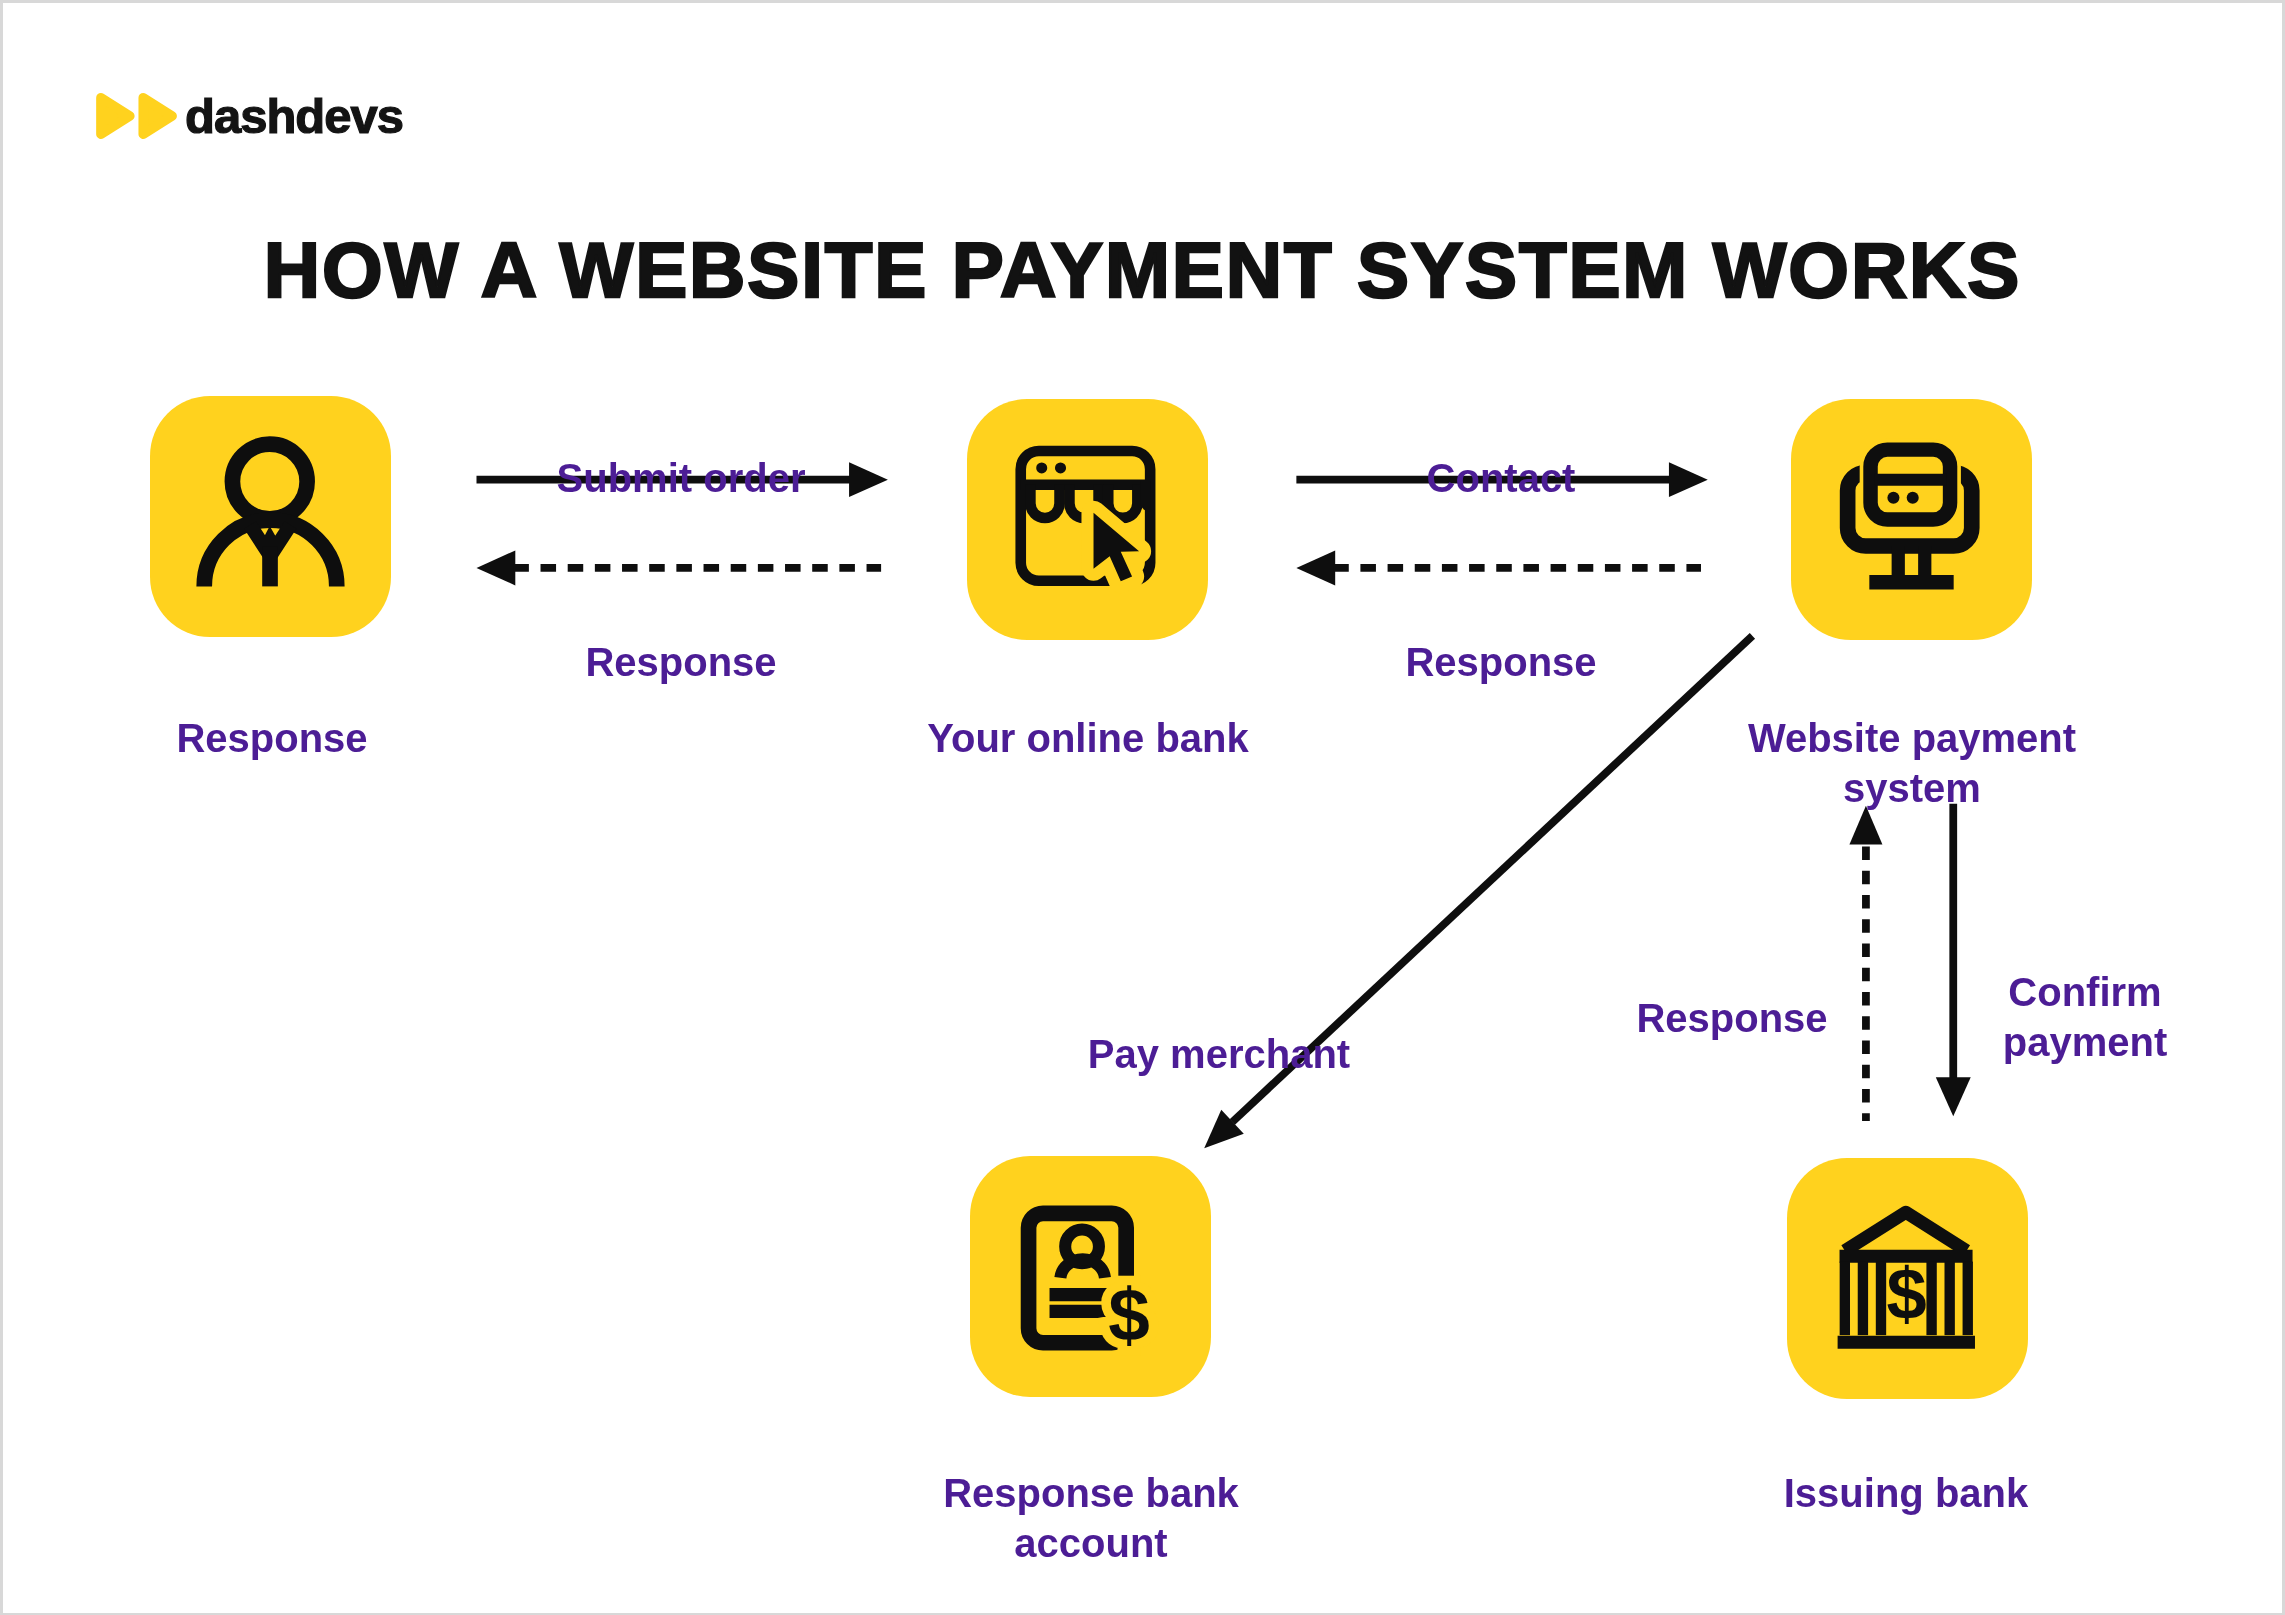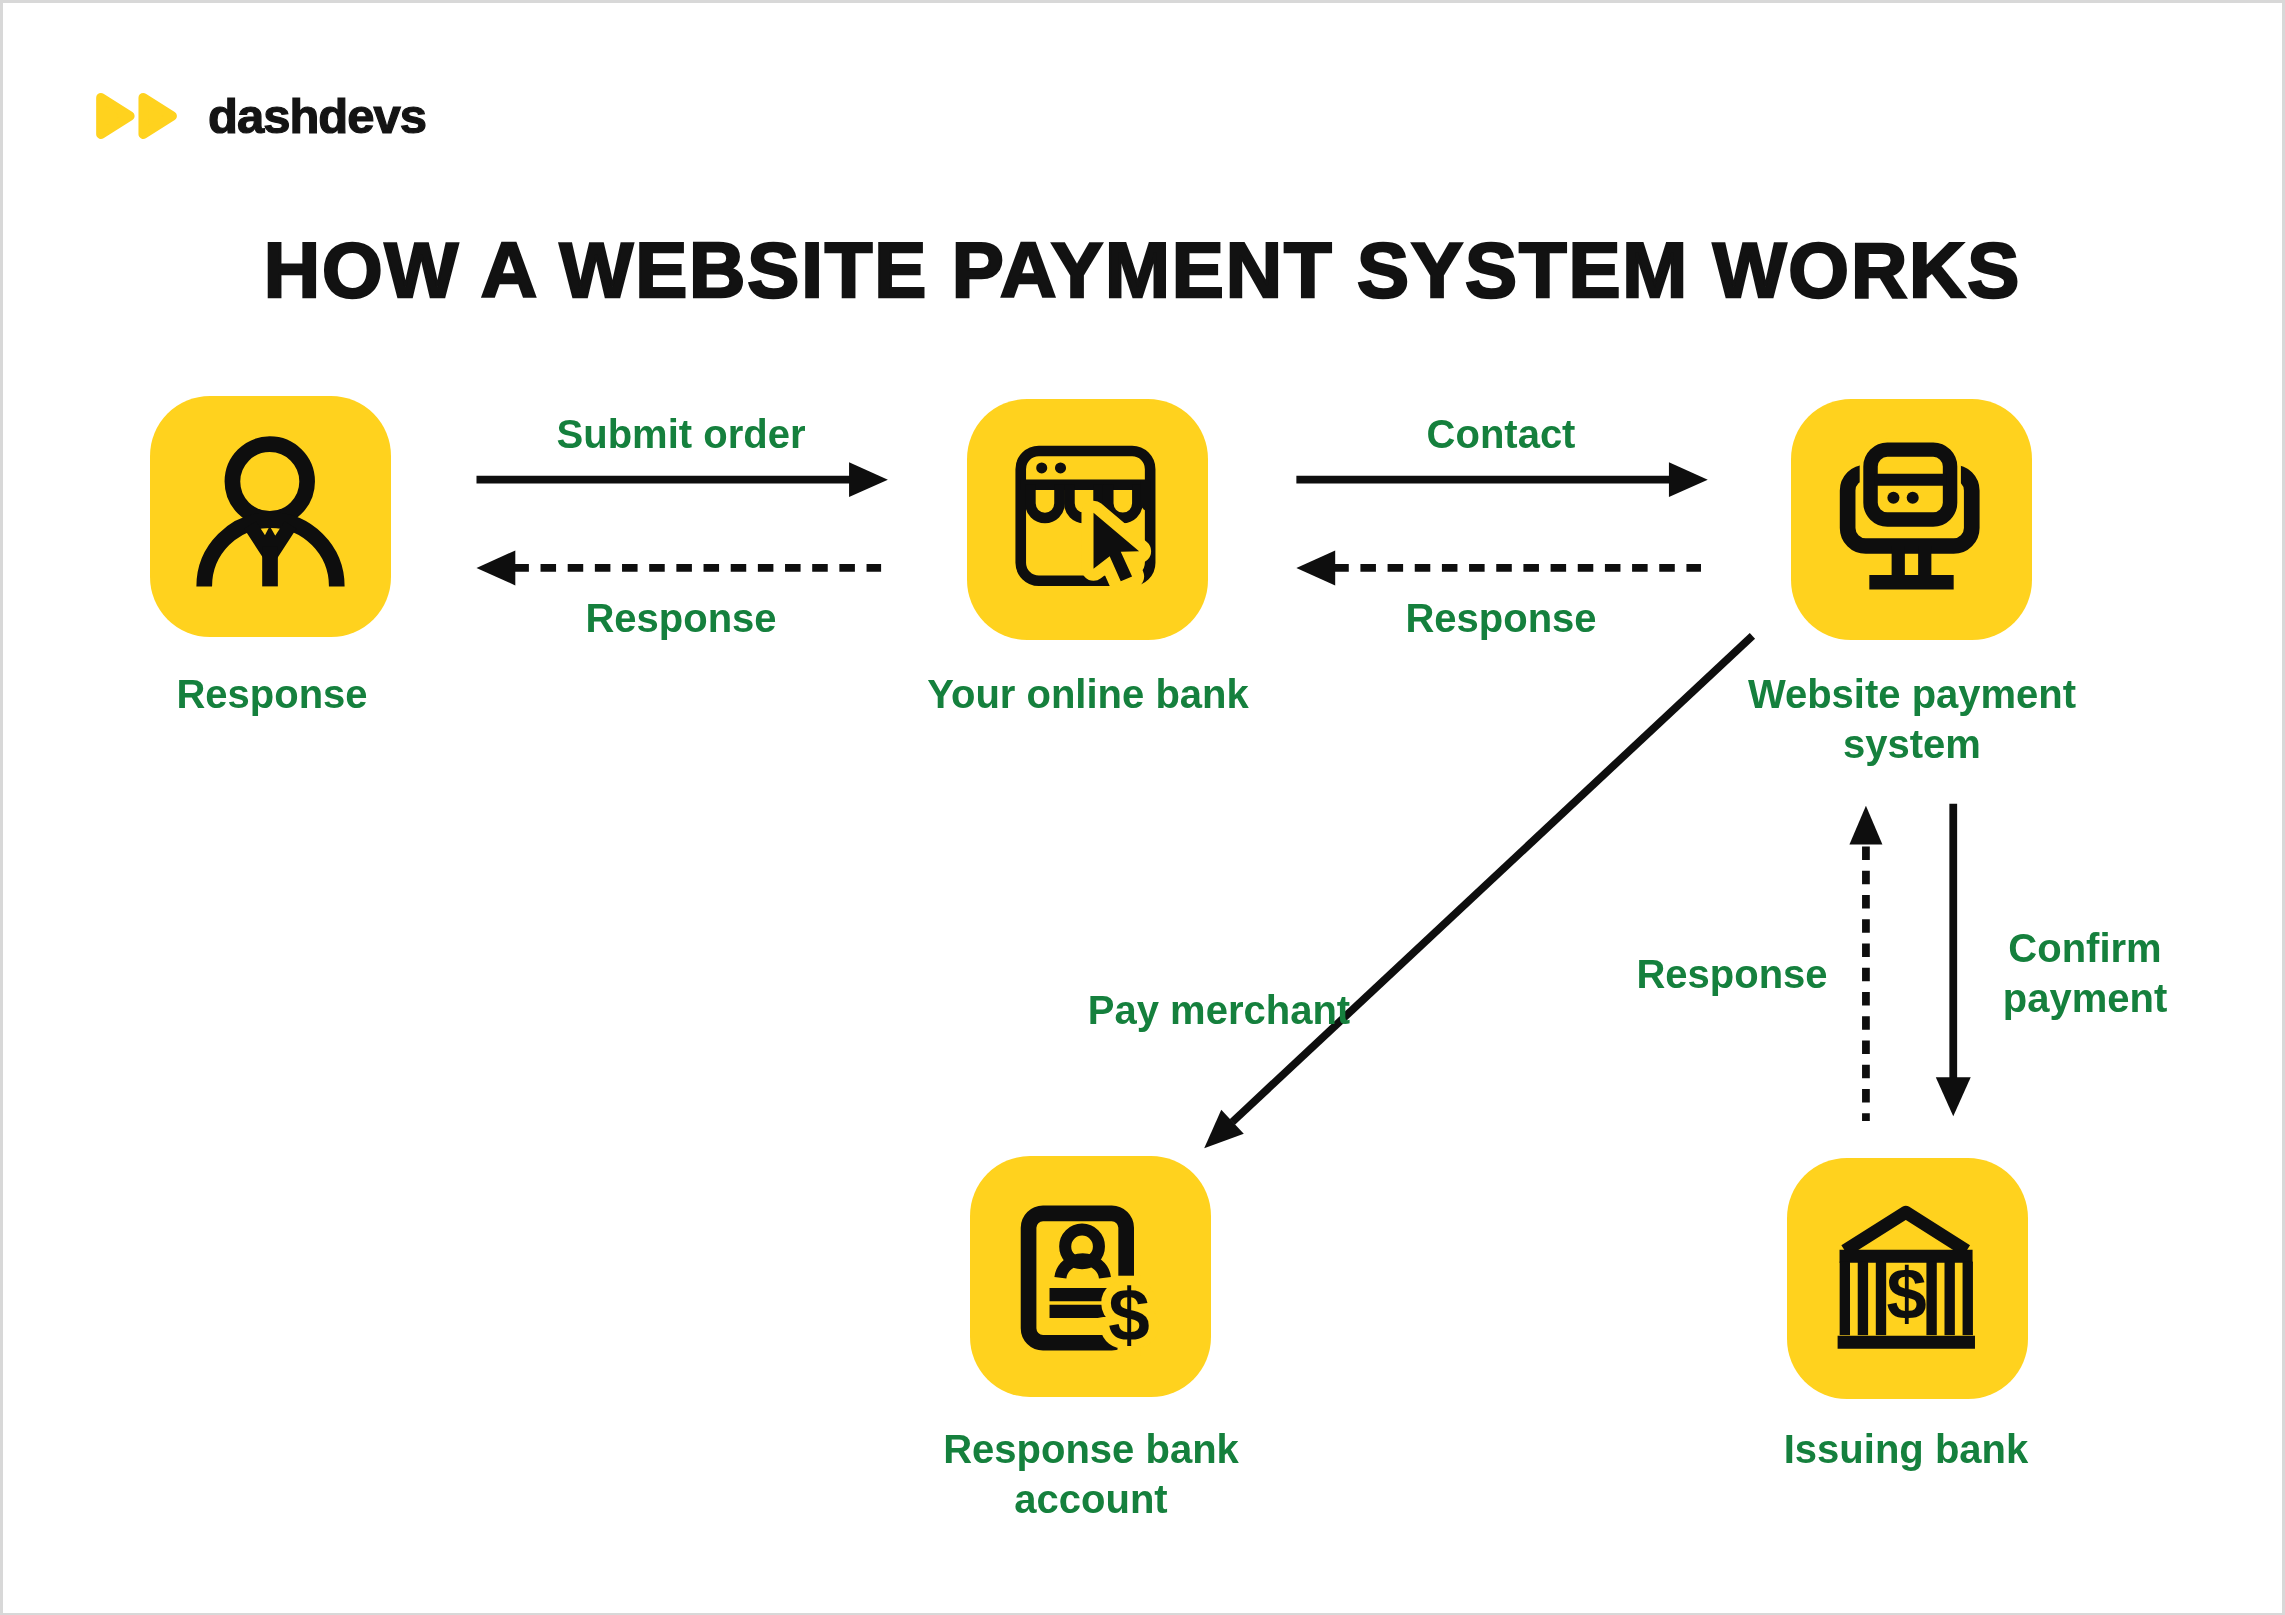--- a/index.html
+++ b/index.html
@@ -1,32 +1,32 @@
 <!DOCTYPE html>
 <html><head>
 <meta charset="utf-8">
 <style>
   html,body{margin:0;padding:0;background:#e9e9e9;}
   .canvas{
     position:relative;width:2285px;height:1616px;background:#ffffff;
     border:3.9px solid #d8d8d8;box-sizing:border-box;overflow:hidden;
     font-family:"Liberation Sans","DejaVu Sans",sans-serif;
   }
-  .logo{position:absolute;left:92px;top:85px;display:flex;align-items:center;gap:28px;}
+  .logo{position:absolute;left:92px;top:85px;display:flex;align-items:center;gap:5px;}
   .logo-text{font-size:49px;font-weight:800;color:#141414;letter-spacing:-1px;-webkit-text-stroke:1.2px #141414;}
   .title{
     position:absolute;left:0;top:198px;width:100%;text-align:center;
     font-size:78px;font-weight:900;color:#121212;letter-spacing:1.9px;
     -webkit-text-stroke:2.5px #121212;white-space:nowrap;margin-top:24px;
   }
   .node-icon{position:absolute;width:241px;height:241px;border-radius:60px;background:#FFD21E;}
   .node-icon svg{position:absolute;inset:0;width:100%;height:100%;}
   .label{
     position:absolute;transform:translateX(-50%);text-align:center;
-    font-size:40px;font-weight:bold;color:#15803d;line-height:1.25;white-space:pre-line;
+    font-size:40px;font-weight:bold;color:#4c1d95;line-height:1.25;white-space:pre-line;margin-top:44px;
   }
   .edges{position:absolute;inset:0;width:2285px;height:1616px;}
   .stroke{stroke:#0e0e0e;fill:none;}
   .fillb{fill:#0e0e0e;}
 </style>
 </head>
 <body>
 
 <div class="canvas">
 

